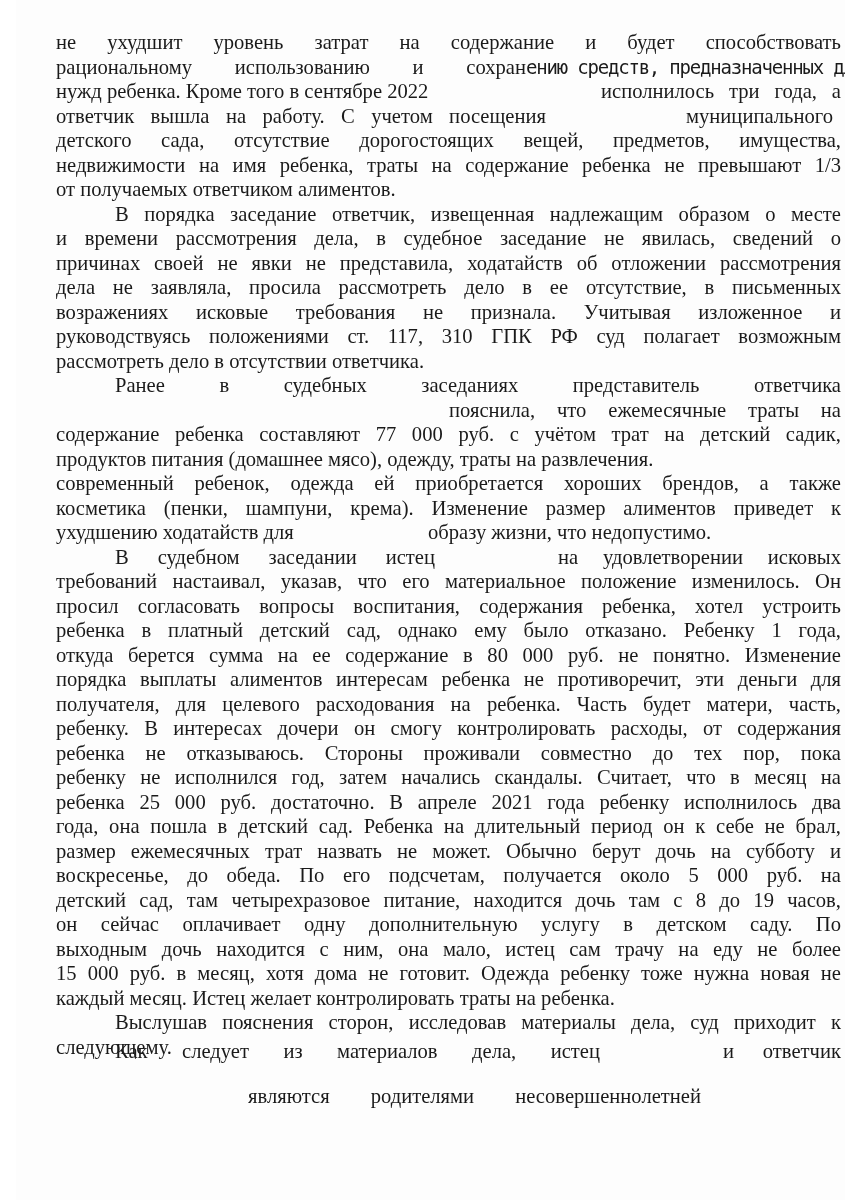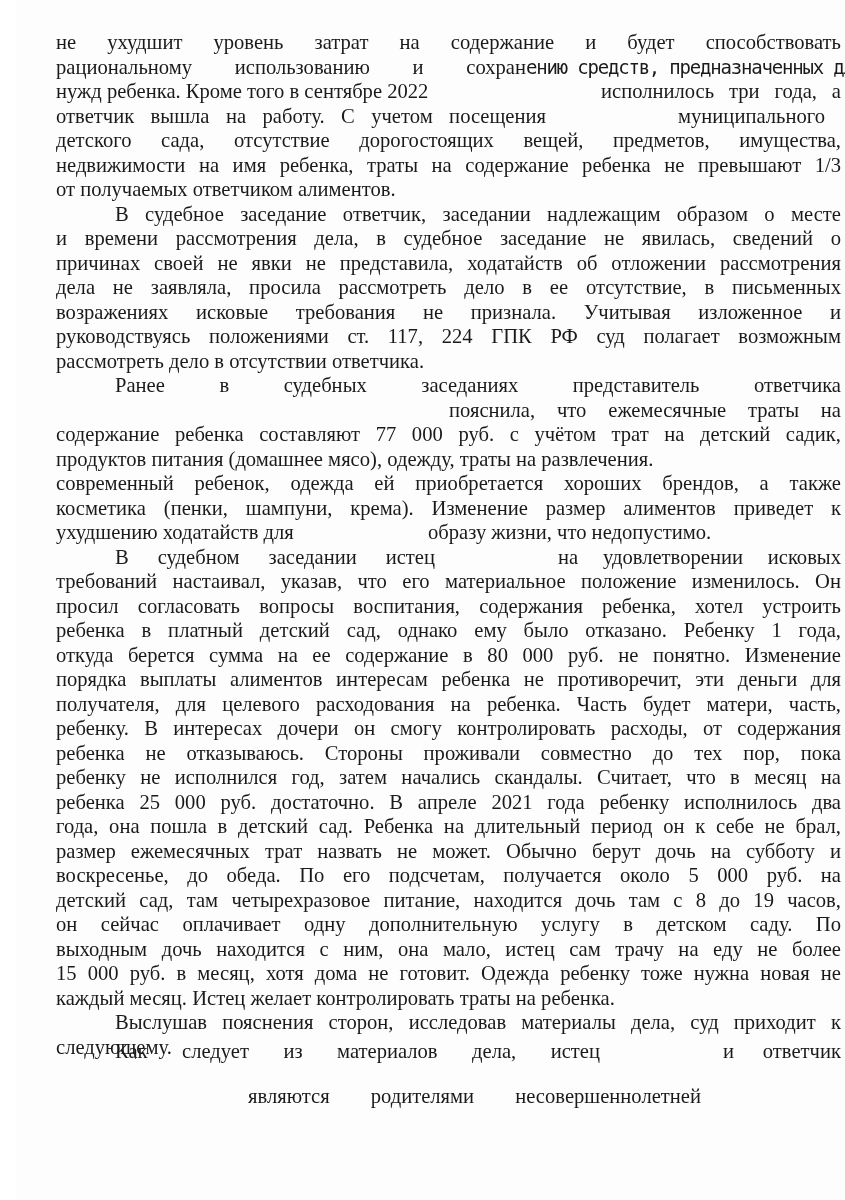--- a/index.html
+++ b/index.html
@@ -25,40 +25,40 @@
     <span class="seg alt" style="left:470px;width:315px;text-align:center;display:block">ению средств, предназначенных для</span>
   </div>
 
   <div class="line" style="top:79px">
     <span class="seg" style="left:0">нужд ребенка. Кроме того в сентябре 2022</span>
     <span class="segj" style="left:545px;width:240px">исполнилось три года, а</span>
   </div>
 
   <div class="line" style="top:103.5px">
     <span class="segj" style="left:0;width:490px">ответчик вышла на работу. С учетом посещения</span>
-    <span class="seg" style="left:622px;width:163px;text-align:left">муниципального</span>
+    <span class="seg" style="left:622px;width:163px;text-align:center">муниципального</span>
   </div>
 
   <div class="line just" style="top:128px">детского сада, отсутствие дорогостоящих вещей, предметов, имущества,</div>
 
   <div class="line just" style="top:152.5px">недвижимости на имя ребенка, траты на содержание ребенка не превышают 1/3</div>
 
   <div class="line" style="top:177px">от получаемых ответчиком алиментов.</div>
 
-  <div class="line just" style="top:201.5px;left:99px;width:726px">В судебное заседание ответчик, заседании надлежащим образом о месте</div>
+  <div class="line just" style="top:201.5px;left:99px;width:726px">В порядка заседание ответчик, извещенная надлежащим образом о месте</div>
 
   <div class="line just" style="top:226px">и времени рассмотрения дела, в судебное заседание не явилась, сведений о</div>
 
   <div class="line just" style="top:250.5px">причинах своей не явки не представила, ходатайств об отложении рассмотрения</div>
 
   <div class="line just" style="top:275px">дела не заявляла, просила рассмотреть дело в ее отсутствие, в письменных</div>
 
   <div class="line just" style="top:299.5px">возражениях исковые требования не признала. Учитывая изложенное и</div>
 
-  <div class="line just" style="top:324px">руководствуясь положениями ст. 117, 224 ГПК РФ суд полагает возможным</div>
+  <div class="line just" style="top:324px">руководствуясь положениями ст. 117, 310 ГПК РФ суд полагает возможным</div>
 
   <div class="line" style="top:348.5px">рассмотреть дело в отсутствии ответчика.</div>
 
   <div class="line just" style="top:373px;left:99px;width:726px">Ранее в судебных заседаниях представитель ответчика</div>
 
   <div class="line" style="top:397.5px">
     <span class="segj" style="left:393px;width:392px">пояснила, что ежемесячные траты на</span>
   </div>
 
   <div class="line just" style="top:422px">содержание ребенка составляют 77 000 руб. с учётом трат на детский садик,</div>

